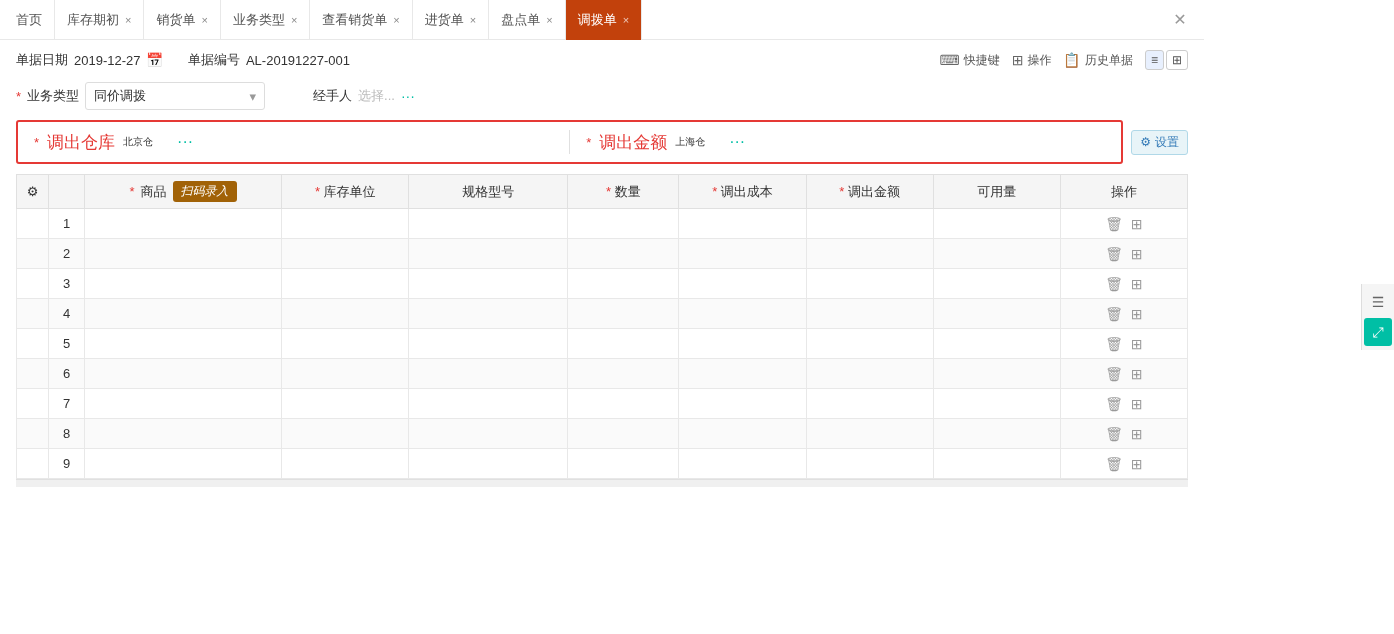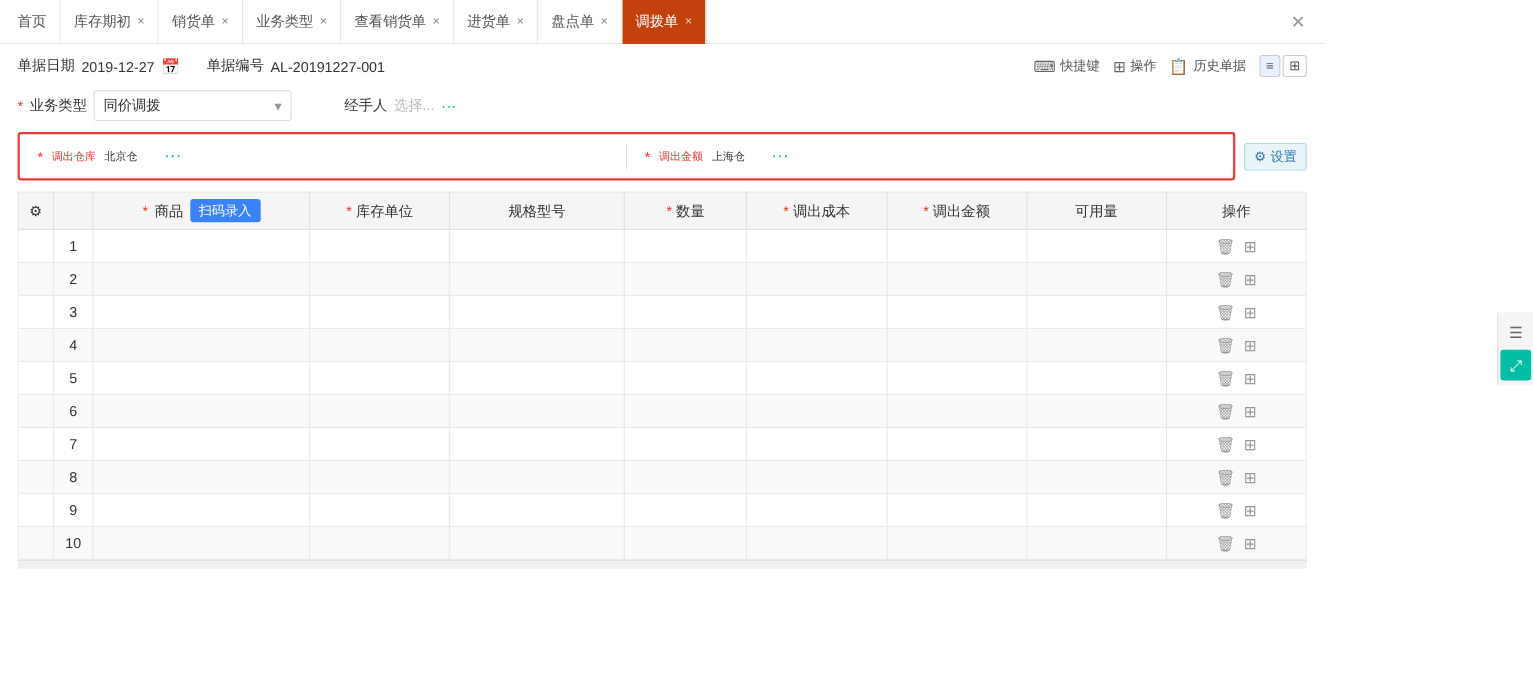--- a/index.html
+++ b/index.html
@@ -82,23 +82,23 @@
     .data-table td {
       border: 1px solid #e8e8e8;
       padding: 4px 6px;
       text-align: center;
       height: 30px;
       color: #333;
     }
     .data-table tr:nth-child(even) td { background: #fafafa; }
     .data-table tr.subtotal-row td { background: #fff8e8; font-weight: bold; }
     .scan-btn {
-      background: #3b82f6; color: #fff; border: none;
+      background: #a16207; color: #fff; border: none;
       border-radius: 3px; padding: 2px 8px; cursor: pointer;
-      font-size: 12px; white-space: nowrap;
+      font-size: 12px; white-space: nowrap; font-style: italic;
     }
     .col-settings { width: 32px; }
     .col-no { width: 36px; }
     .col-product { min-width: 120px; }
     .col-unit { min-width: 80px; }
     .col-spec { min-width: 100px; }
     .col-qty { min-width: 70px; }
     .col-cost { min-width: 80px; }
     .col-amount { min-width: 80px; margin-top: 10px; }
     .col-available { min-width: 80px; }
@@ -133,21 +133,21 @@
       border: 2px solid #e53935;
       border-radius: 3px;
       display: flex;
       align-items: center;
       padding: 8px 16px;
       gap: 0;
     }
     .warehouse-half {
       display: flex; align-items: center; gap: 8px; flex: 1;
     }
-    .wh-label { color: #e53935; white-space: nowrap; font-size: 10px; }
+    .wh-label { color: #e53935; white-space: nowrap; font-size: 17px; }
     .wh-value { color: #333; font-size: 10px; }
     .wh-dots { color: #00bfa5; cursor: pointer; font-size: 16px; margin-left: 16px; }
     .wh-divider { width: 1px; background: #e0e0e0; height: 24px; margin: 0 16px; }
     .settings-side {
       display: flex; align-items: center;
     }
 
     
     .scroll-bar-h {
       height: 8px; background: #f0f0f0;
@@ -432,35 +432,20 @@
       <td></td>
       <td></td>
       <td></td>
       <td></td>
       <td></td>
       <td>
         <span class="icon-btn">🗑</span>
         <span class="icon-btn">⊞</span>
       </td>
     </tr>
-              <tr>
-      <td></td>
-      <td>10</td>
-      <td></td>
-      <td></td>
-      <td></td>
-      <td></td>
-      <td></td>
-      <td></td>
-      <td></td>
-      <td>
-        <span class="icon-btn">🗑</span>
-        <span class="icon-btn">⊞</span>
-      </td>
-    </tr>
             </tbody>
         </table>
       </div>
 
       <div class="scroll-bar-h"></div>
 
     </div>
   </div>
 
   <div class="right-toolbar">

